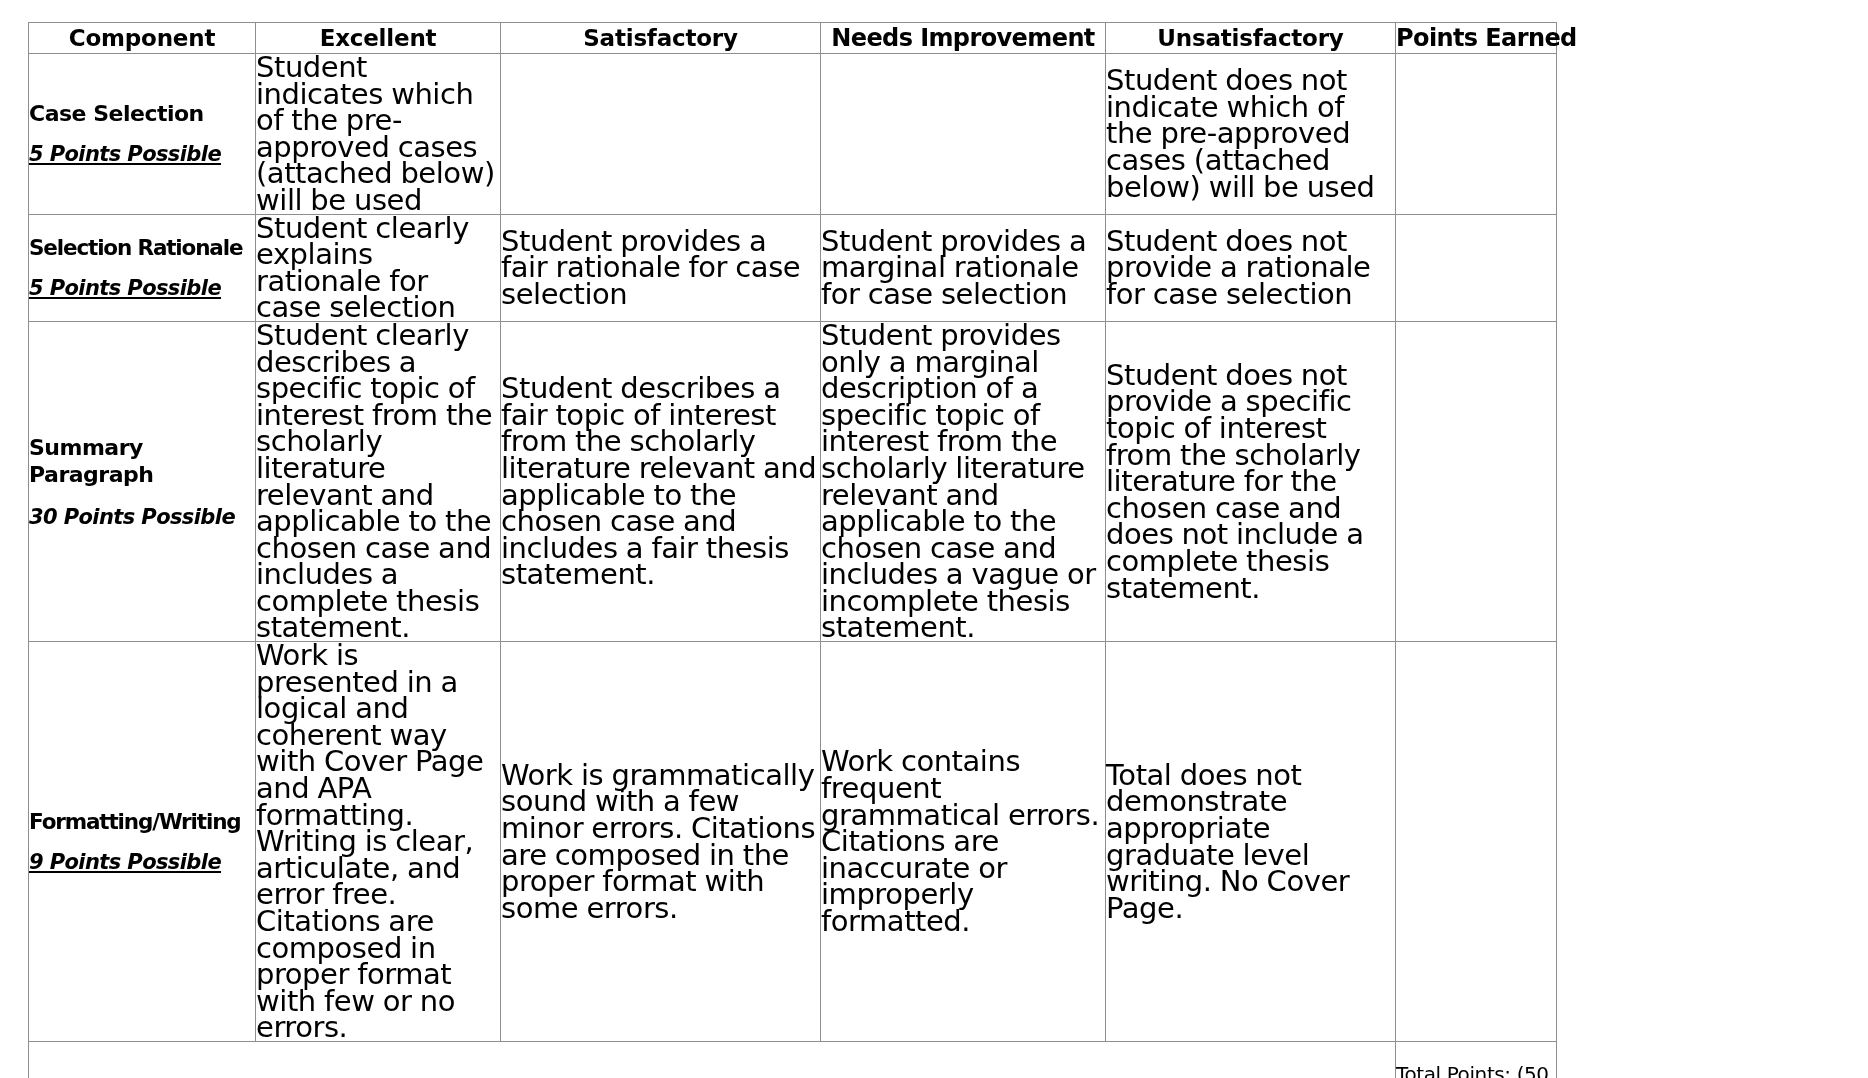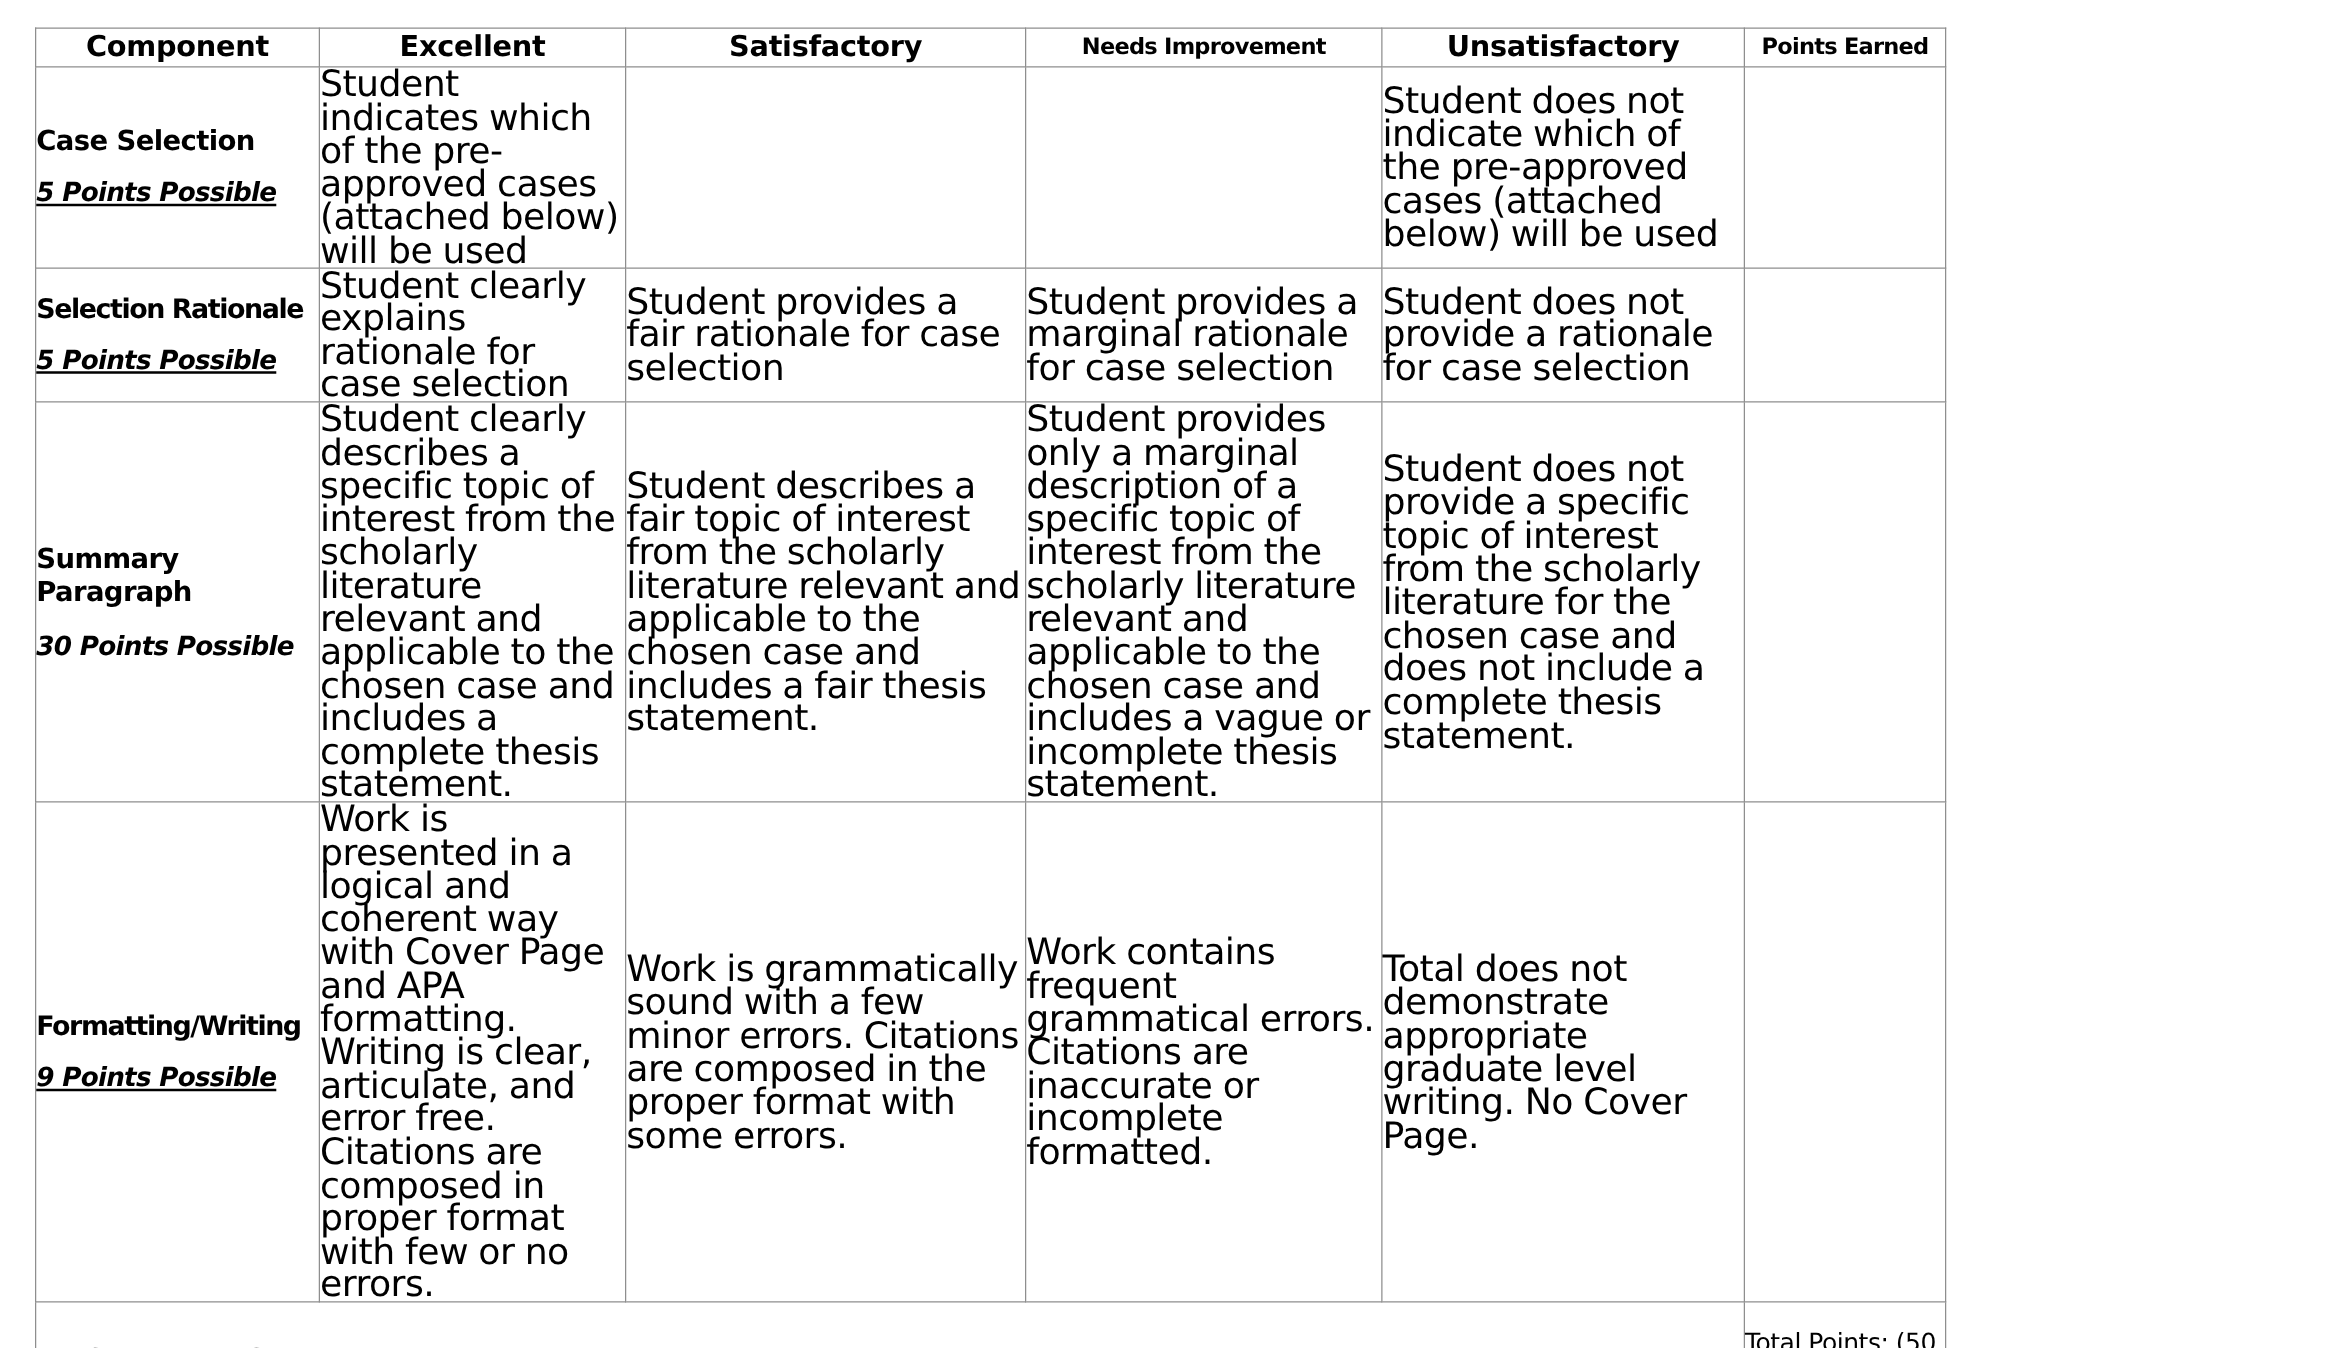--- a/index.html
+++ b/index.html
@@ -56,21 +56,21 @@
     text-align: center;
     font-family: "DejaVu Sans", sans-serif;
     font-weight: bold;
     font-size: 23px;
     line-height: 30px;
     padding: 3px 2px 5px 2px;
     white-space: nowrap;
     letter-spacing: -0.2px;
   }
   th.hdr.tight {
-    font-size: 18px;
+    font-size: 24px;
     letter-spacing: -0.6px;
   }
 
   
   td.component {
     vertical-align: middle;
     padding: 6px 0 6px 4px;
   }
   .comp-name {
     font-family: "DejaVu Sans", sans-serif;
@@ -237,21 +237,21 @@
           <span class="comp-name squeeze">Formatting/Writing</span>
           <span class="comp-points gap-sm">9 Points Possible</span>
         </td>
         <td class="desc">
           <span class="txt">Work is presented in a logical and coherent way with Cover Page and APA formatting. Writing is clear, articulate, and error free. Citations are composed in proper format with few or no errors.</span>
         </td>
         <td class="desc">
           <span class="txt">Work is grammatically sound with a few minor errors. Citations are composed in the proper format with some errors.</span>
         </td>
         <td class="desc">
-          <span class="txt">Work contains frequent grammatical errors. Citations are inaccurate or incomplete formatted.</span>
+          <span class="txt">Work contains frequent grammatical errors. Citations are inaccurate or improperly formatted.</span>
         </td>
         <td class="desc">
           <span class="txt">Total does not demonstrate appropriate graduate level writing. No Cover Page.</span>
         </td>
         <td class="desc empty">
           <span class="txt"></span>
         </td>
       </tr>
 
       <tr>

